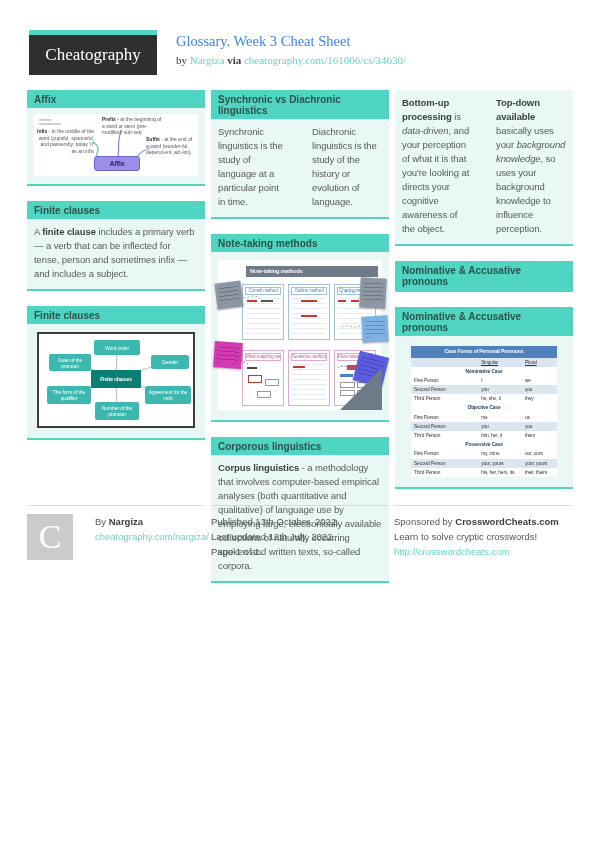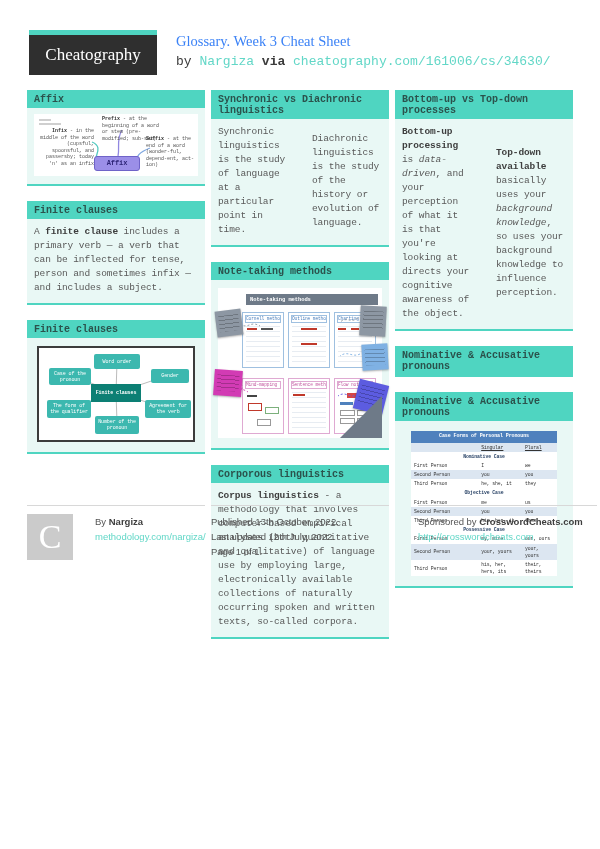--- a/index.html
+++ b/index.html
@@ -5,26 +5,26 @@
   html,body{margin:0;padding:0;background:#fff;}
   .page{position:relative;width:600px;height:849px;background:#ffffff;overflow:hidden;
         font-family:"Liberation Sans",sans-serif;color:#595959;}
 
   
   .logo{position:absolute;left:29px;top:30px;width:128px;height:40px;background:#2f2f2f;
         border-top:5px solid #4fd5c1;text-align:center;}
   .logo span{color:#fff;font-family:"Liberation Serif",serif;font-size:17px;line-height:40px;}
   .title-block{position:absolute;left:176px;top:33px;font-family:"Liberation Serif",serif;}
   .sheet-title{font-size:14.5px;color:#3b82f6;}
-  .byline{margin-top:4px;font-size:13px;color:#3c3c3c;font-family:Liberation Mono, monospace;}
+  .byline{margin-top:4px;font-size:11px;color:#3c3c3c;}
   .byline .lnk{color:#62d7c7;text-decoration:none;cursor:pointer;}
   .byline .via{font-weight:bold;}
 
   
-  .columns{position:absolute;left:27px;top:90px;width:546px;display:flex;gap:6px;font-family:Liberation Mono, monospace;}
+  .columns{position:absolute;left:27px;top:90px;width:546px;display:flex;gap:6px;}
   .col{width:178px;}
   .card{background:#e9f8f5;border-bottom:2px solid #4fd5c1;margin-bottom:15px;}
   .card-head{background:#4fd5c1;color:#2b524c;font-weight:bold;font-size:10px;padding:4px 7px 3px;}
   .card-body{padding:6px 7px 8px;font-size:9.5px;line-height:14px;color:#595959;letter-spacing:-0.1px;}
   .card-body b{color:#3e3e3e;}
   .twocol{display:flex;gap:24px;align-items:center;}
   .twocol > div{flex:1;min-width:0;}
 
   
   .affix-canvas{position:relative;width:164px;height:62px;background:#fff;}
@@ -73,21 +73,21 @@
   .pt-sub .u{text-decoration:underline;}
   .pt-sec td{font-weight:bold;text-align:center;background:#fff;color:#1f3a5f;}
   .pt-alt td{background:#dce6f1;}
   .pt-c1{width:46%;} .pt-c2{width:30%;} .pt-c3{width:24%;}
 
   
   .footer-col{position:absolute;top:505px;border-top:1px solid #d8d8d8;padding-top:8px;
               font-size:9.5px;line-height:15px;color:#555;}
   .fc1{left:27px;width:178px;}
   .fc2{left:211px;width:178px;}
-  .fc3{left:418px;width:179px;}
+  .fc3{left:394px;width:179px;}
   .avatar{float:left;width:46px;height:46px;background:#cbcbcb;color:#fff;text-align:center;
           font-family:"Liberation Serif",serif;font-size:34px;line-height:46px;}
   .fc1-text{margin-left:68px;}
   .tlink{color:#62d7c7;text-decoration:none;cursor:pointer;}
   .bold-dark{font-weight:bold;color:#3e3e3e;}
 </style>
 </head>
 <body>
 
 <div class="page">
@@ -242,21 +242,20 @@
 
       <section class="card">
         <div class="card-head">Corporous linguistics</div>
         <div class="card-body"><b>Corpus linguistics</b><span> - a methodology that involves computer-based empirical analyses (both quantitative and qualitative) of language use by employing large, electronically available collections of naturally occurring spoken and written texts, so-called corpora.</span></div>
       </section>
     </div>
 
     <div class="col">
 
       <section class="card">
-        <div class="card-head">Bottom-up vs Top-down processes</div>
         <div class="card-body twocol">
           <div><b>Bottom-up processing</b><span> is </span><i>data-driven</i><span>, and your perception of what it is that you're looking at directs your cognitive awareness of the object.</span></div>
           <div><b>Top-down available</b><span> basically uses your </span><i>background knowledge</i><span>, so uses your background knowledge to influence perception.</span></div>
         </div>
       </section>
 
       <section class="card">
         <div class="card-head">Nominative &amp; Accusative pronouns</div>
       </section>
 
@@ -331,28 +330,29 @@
             </table>
         </div>
       </section>
     </div>
   </div>
 
   <div class="footer-col fc1">
     <div class="avatar">C</div>
     <div class="fc1-text">
       <div><span>By</span> <span class="bold-dark">Nargiza</span></div>
-      <a class="tlink">methodology.com/nargiza/</a>
+      <a class="tlink">cheatography.com/nargiza/</a>
     </div>
   </div>
 
   <div class="footer-col fc2">
     <div>Published 13th October, 2022.</div>
     <div>Last updated 12th July, 2022.</div>
     <div>Page 1 of 1.</div>
   </div>
 
   <div class="footer-col fc3">
     <div><span>Sponsored by</span> <span class="bold-dark">CrosswordCheats.com</span></div>
+    <div>Learn to solve cryptic crosswords!</div>
     <a class="tlink">http://crosswordcheats.com</a>
   </div>
 
 </div>
 
 </body></html>

